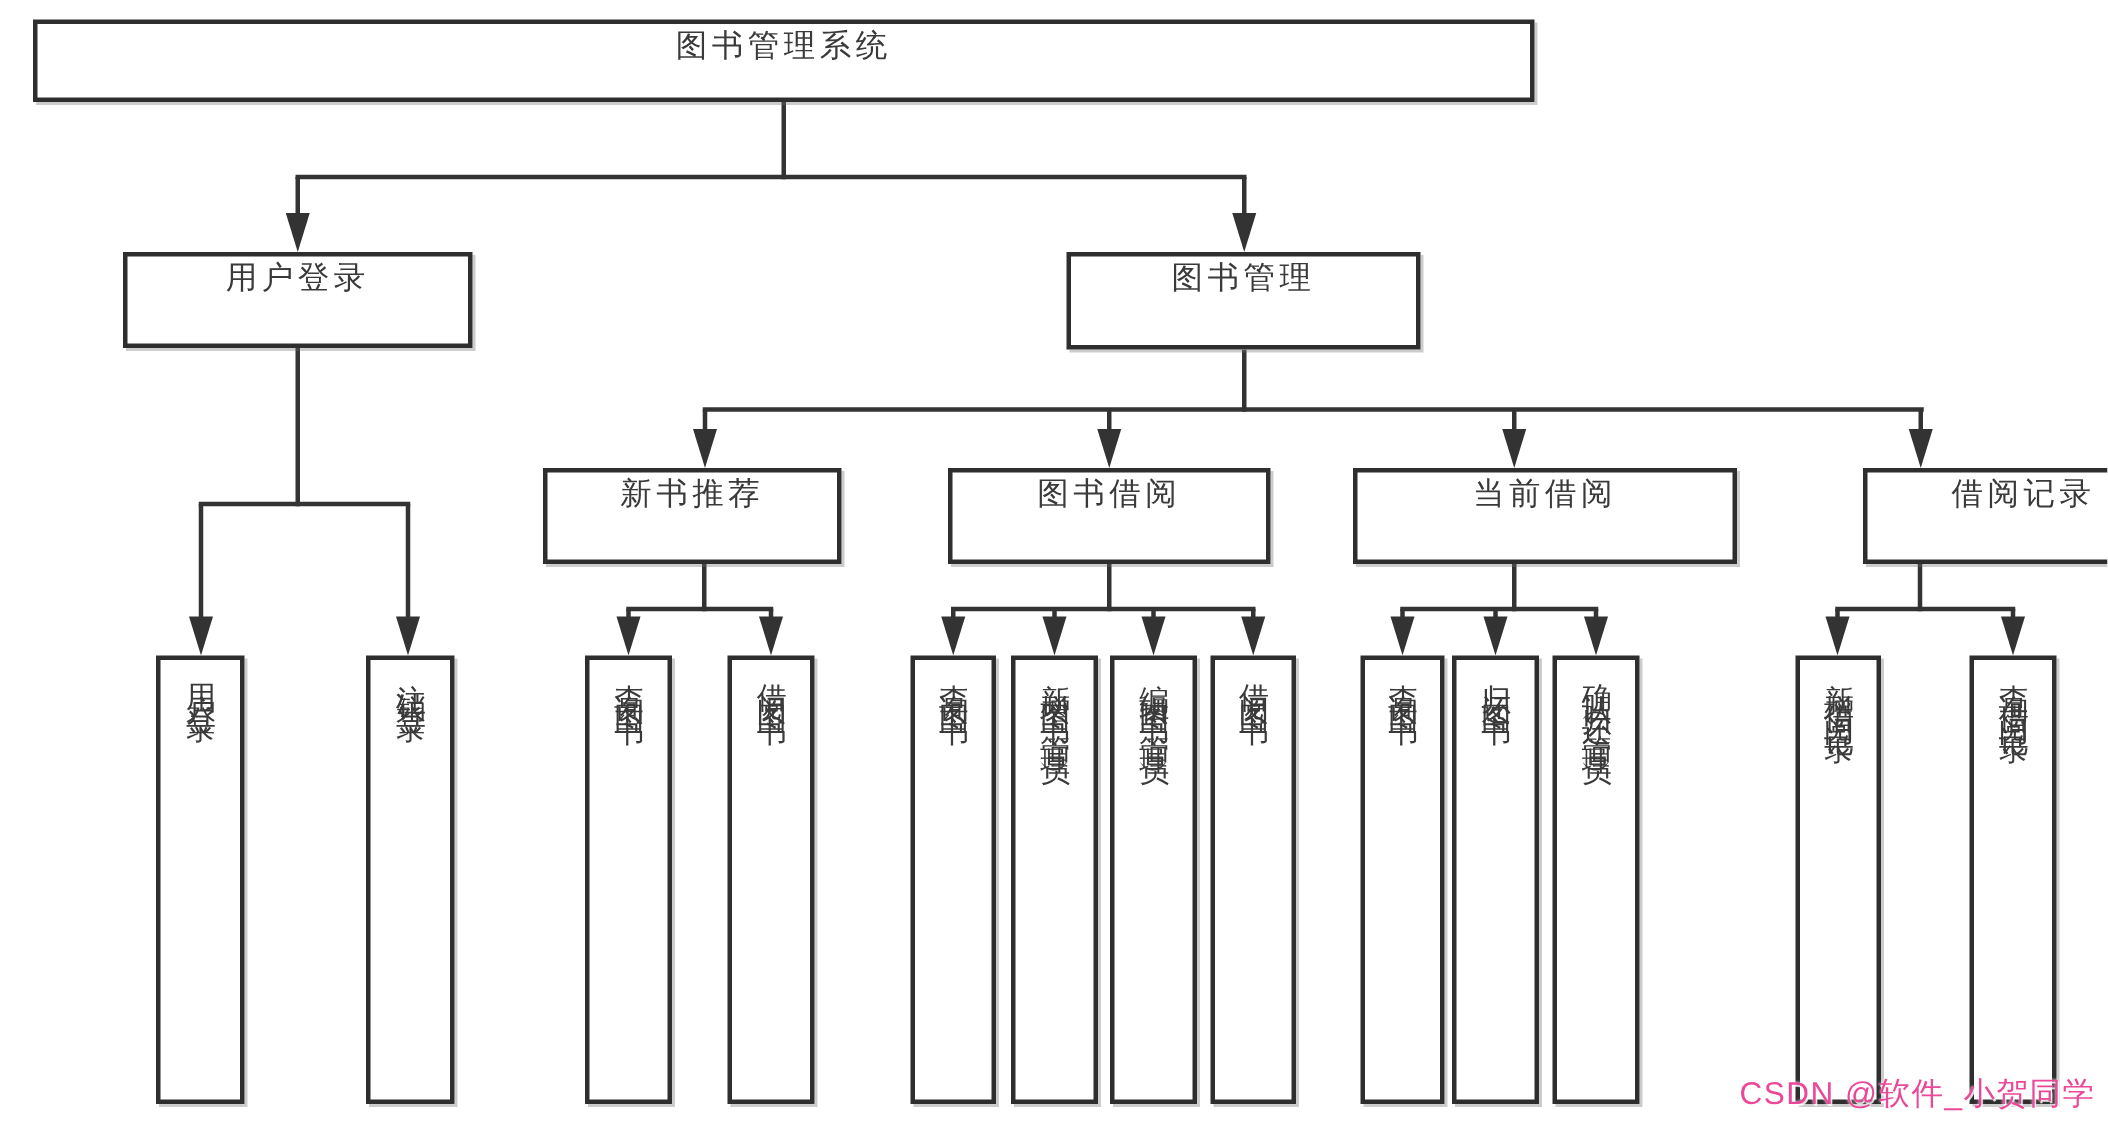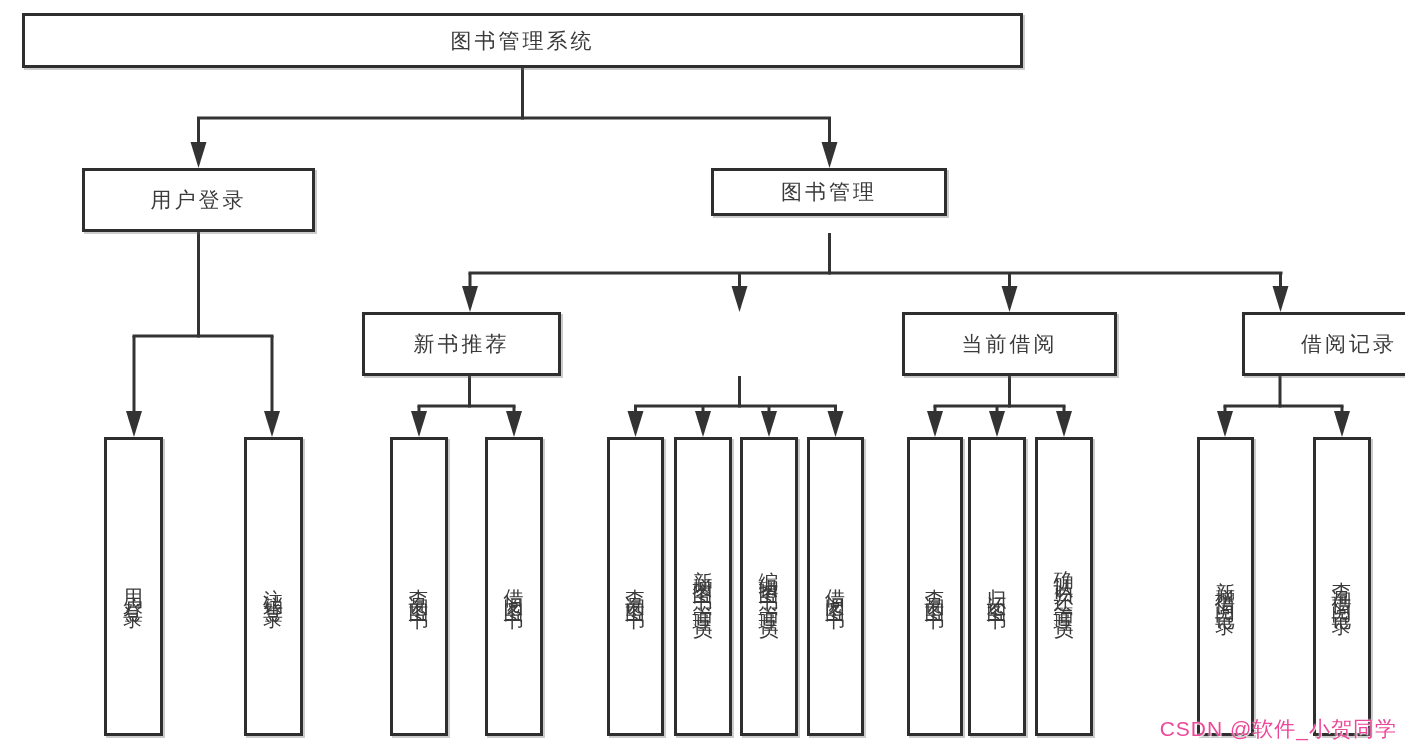--- a/index.html
+++ b/index.html
@@ -18,21 +18,20 @@
   }
   #connectors line { stroke: #333333; stroke-width: 3; }
   #connectors polygon { fill: #333333; }
   .node {
     position: absolute;
     box-sizing: border-box;
     background: #ffffff;
     border: 3px solid #2e2e2e;
     box-shadow: 2px 2px 0 rgba(110,110,110,0.35);
     display: flex;
-    align-items: center;
     justify-content: center;
     color: #3a3a3a;
   }
   .node.h span {
     font-size: 21px;
     letter-spacing: 3px;
     white-space: nowrap;
   }
   .node.v span {
     writing-mode: vertical-rl;
@@ -121,28 +120,31 @@
     <polygon points="1334,411 1350,411 1342,437"></polygon>
   </svg>
 
   <div class="node h" style="left:22px;top:13px;width:1001px;height:55px">
     <span>图书管理系统</span>
   </div>
 
   <div class="node h" style="left:82px;top:168px;width:233px;height:64px">
     <span>用户登录</span>
   </div>
-  <div class="node h" style="left:711px;top:168px;width:236px;height:48px">
+  <div class="node h" style="left:711px;top:168px;width:236px;height:65px">
     <span>图书管理</span>
   </div>
 
   <div class="node h" style="left:362px;top:312px;width:199px;height:64px">
     <span>新书推荐</span>
   </div>
-  <div class="node h" style="left:902px;top:312px;width:215px;height:64px">
+  <div class="node h" style="left:632px;top:312px;width:215px;height:64px">
+    <span>图书借阅</span>
+  </div>
+  <div class="node h" style="left:902px;top:312px;width:256px;height:64px">
     <span>当前借阅</span>
   </div>
   <div class="node h" style="left:1242px;top:312px;width:214px;height:64px">
     <span>借阅记录</span>
   </div>
 
   <div class="node v" style="left:104px;top:437px;width:59px;height:299px">
     <span>用户登录</span>
   </div>
   <div class="node v" style="left:244px;top:437px;width:59px;height:299px">

